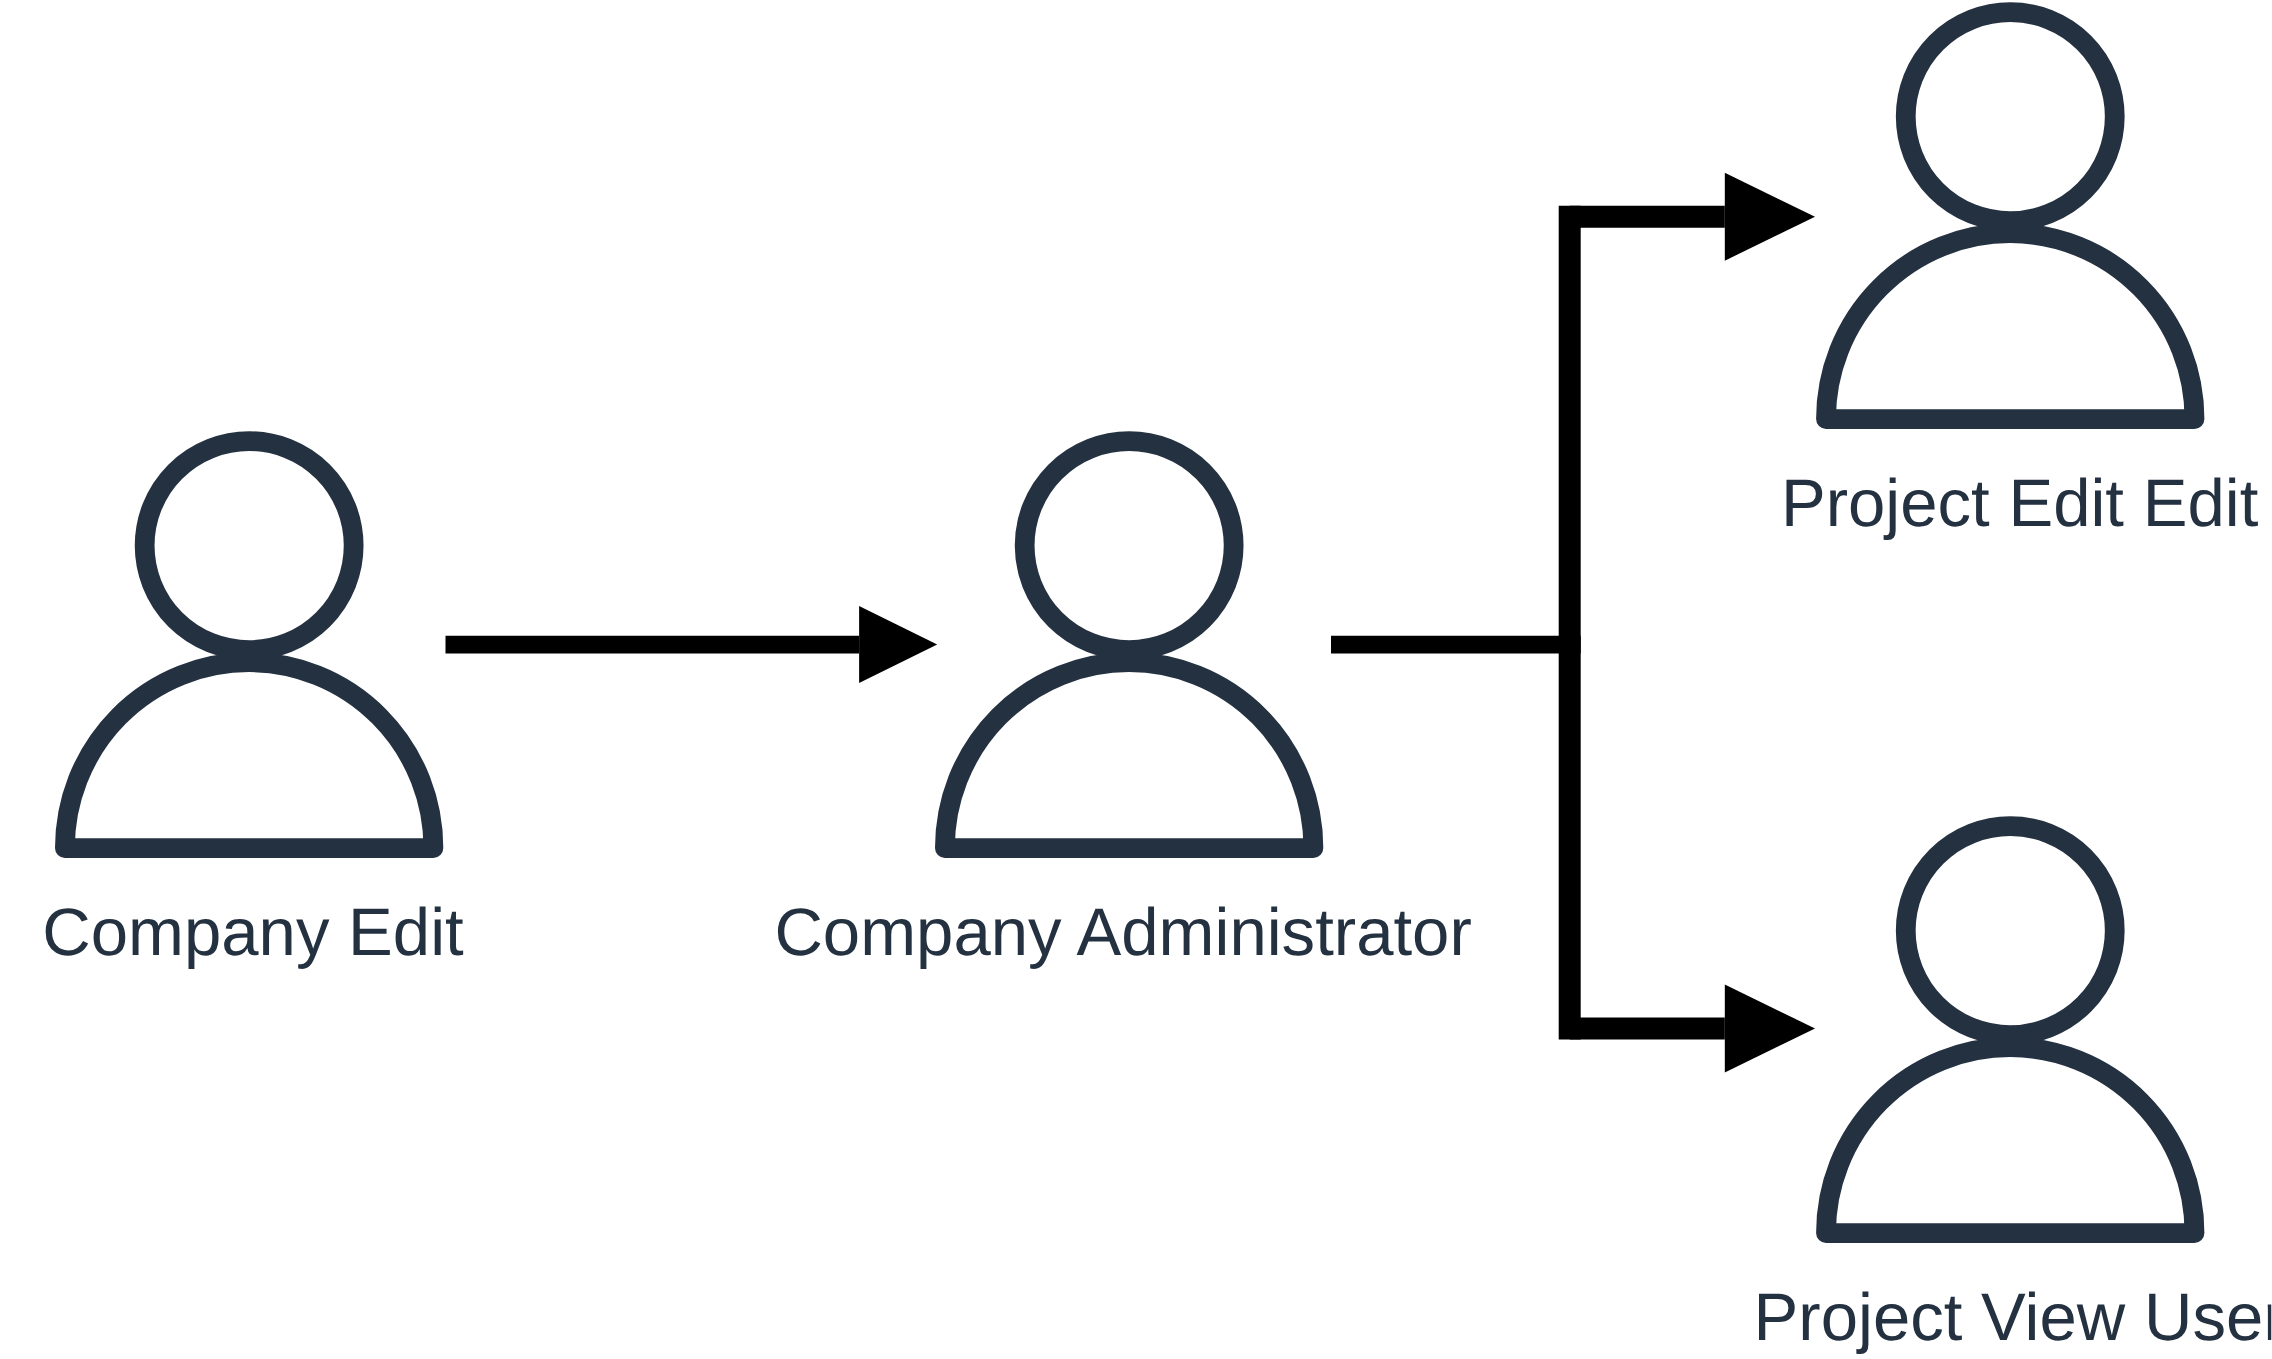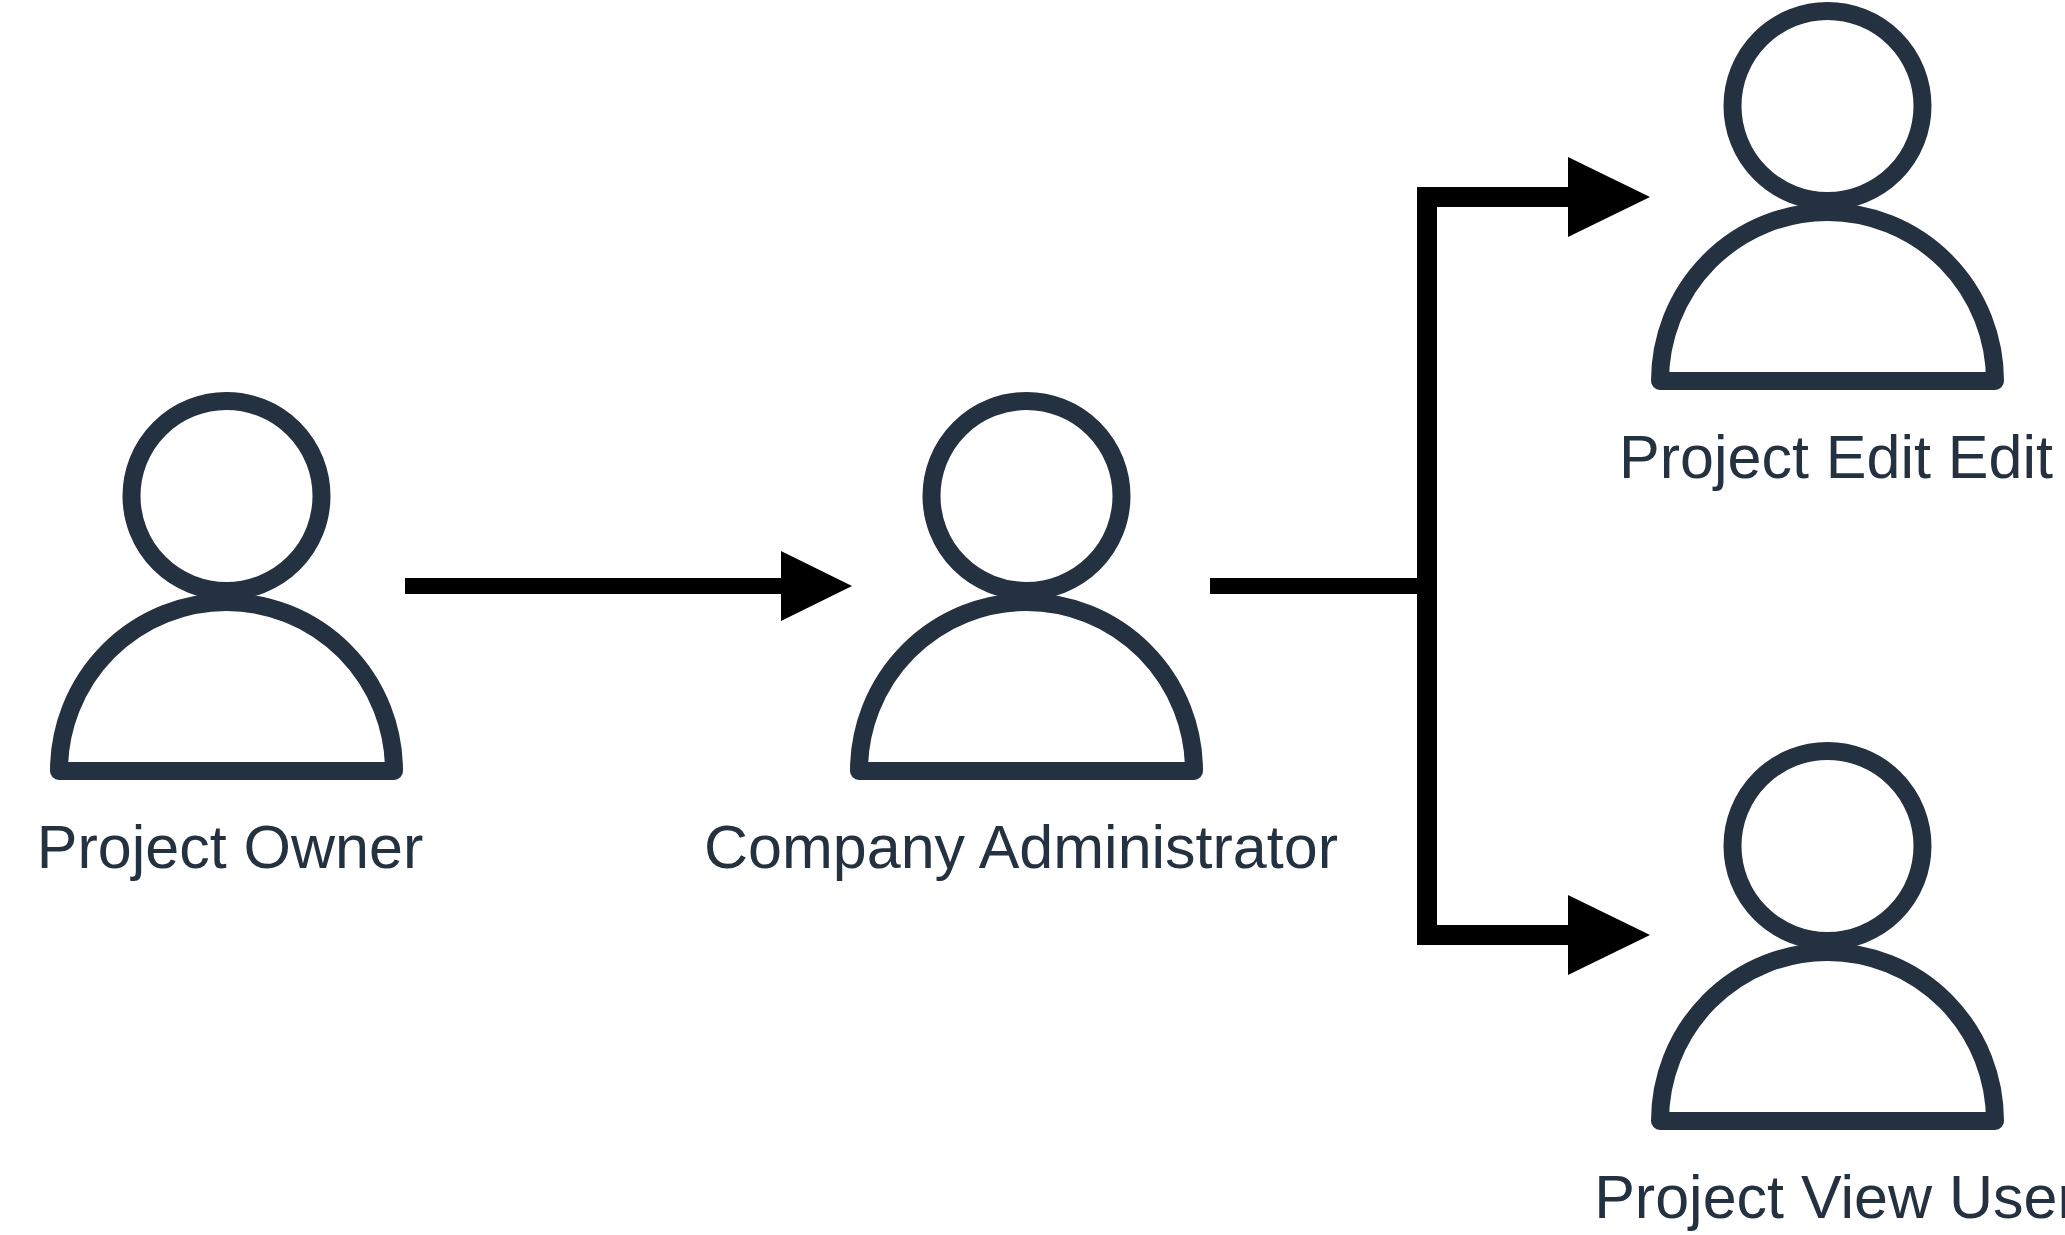--- a/index.html
+++ b/index.html
@@ -89,21 +89,21 @@
   <svg class="person" style="left:1651px;top:2px" viewBox="0 0 353 388">
     <path class="body" d="M9 379 A167.5 169 0 0 1 344 379 Z"></path>
     <circle class="head-circle" cx="176.5" cy="104" r="95"></circle>
   </svg>
 
   <svg class="person" style="left:1651px;top:742px" viewBox="0 0 353 388">
     <path class="body" d="M9 379 A167.5 169 0 0 1 344 379 Z"></path>
     <circle class="head-circle" cx="176.5" cy="104" r="95"></circle>
   </svg>
 
-  <div class="label" style="left:230px;top:817px">Project Owner</div>
+  <div class="label" style="left:230px;top:817px">Company Edit</div>
 
   <div class="label" style="left:1021px;top:817px">Company Administrator</div>
 
   <div class="label" style="left:1836px;top:427px">Project Edit Edit</div>
 
   <div class="label" style="left:1836px;top:1167px">Project View User</div>
 
 </div>
 
 </body></html>

